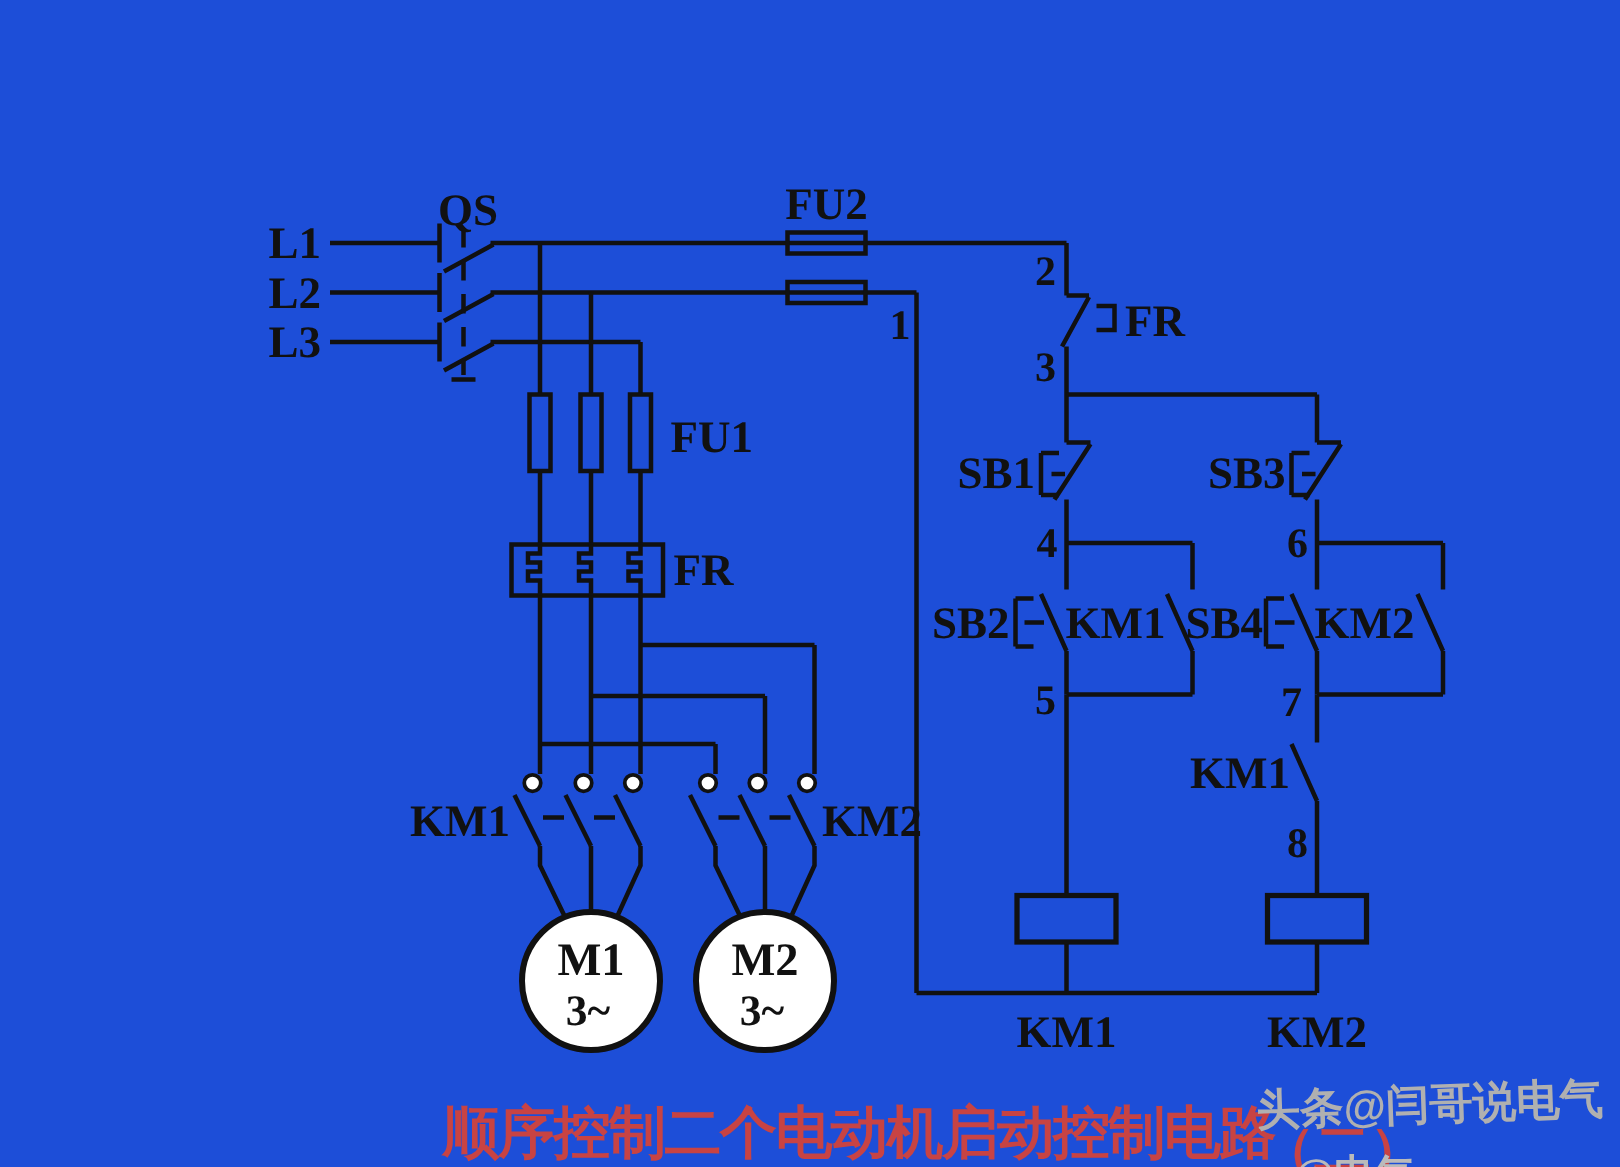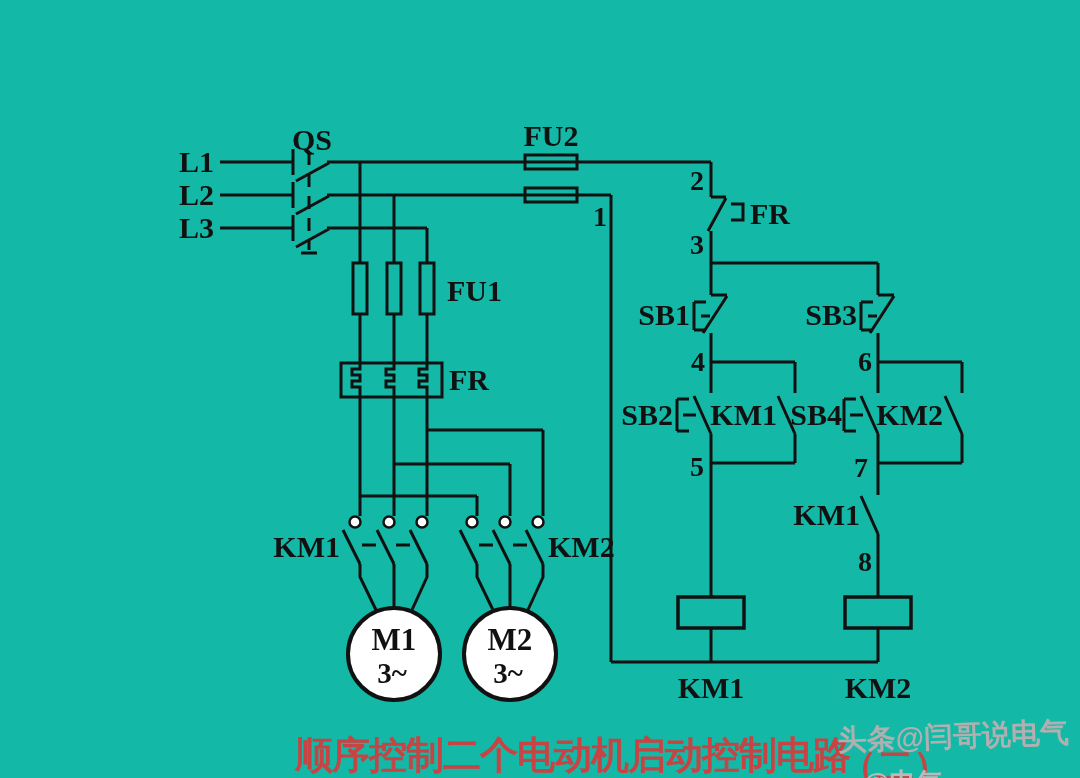--- a/index.html
+++ b/index.html
@@ -1,16 +1,16 @@
 <!DOCTYPE html>
 <html><head>
 <meta charset="utf-8">
 <style>
   html,body{margin:0;padding:0;background:#fff;}
-  .page{position:relative;width:1080px;height:778px;background:#14b8a6;overflow:hidden;
+  .page{position:relative;width:1080px;height:778px;background:#1d4ed8;overflow:hidden;
         font-family:"Liberation Sans",sans-serif;}
   svg{display:block;}
   .w{stroke:#111;stroke-width:3;fill:none;stroke-linejoin:miter;}
   .w rect{fill:#fff0;}
   .coil{stroke:#111;stroke-width:3.5;fill:none;}
   .term{stroke:#111;stroke-width:2.5;fill:#fff;}
   .motorc{stroke:#111;stroke-width:4;fill:#fff;}
   .dash{stroke-dasharray:13 9;}
   text{fill:#111;}
   .lbl{font-family:"Liberation Serif",serif;font-size:30px;font-weight:600;}

